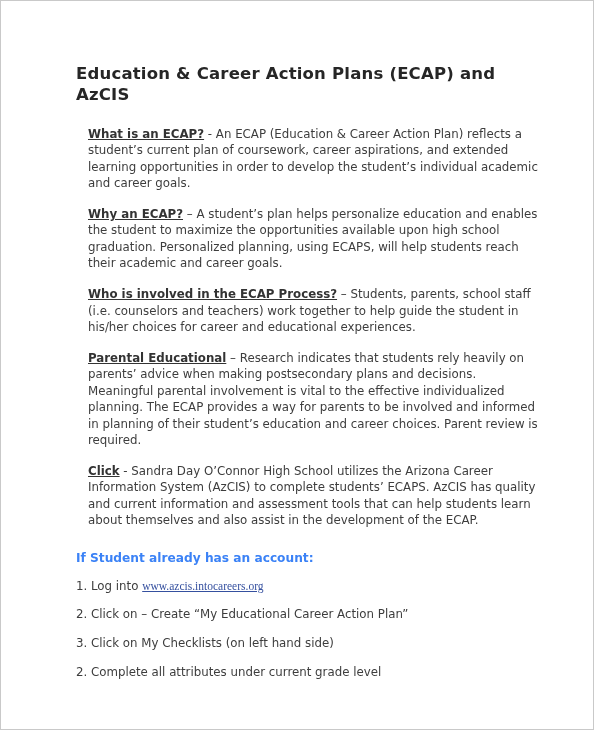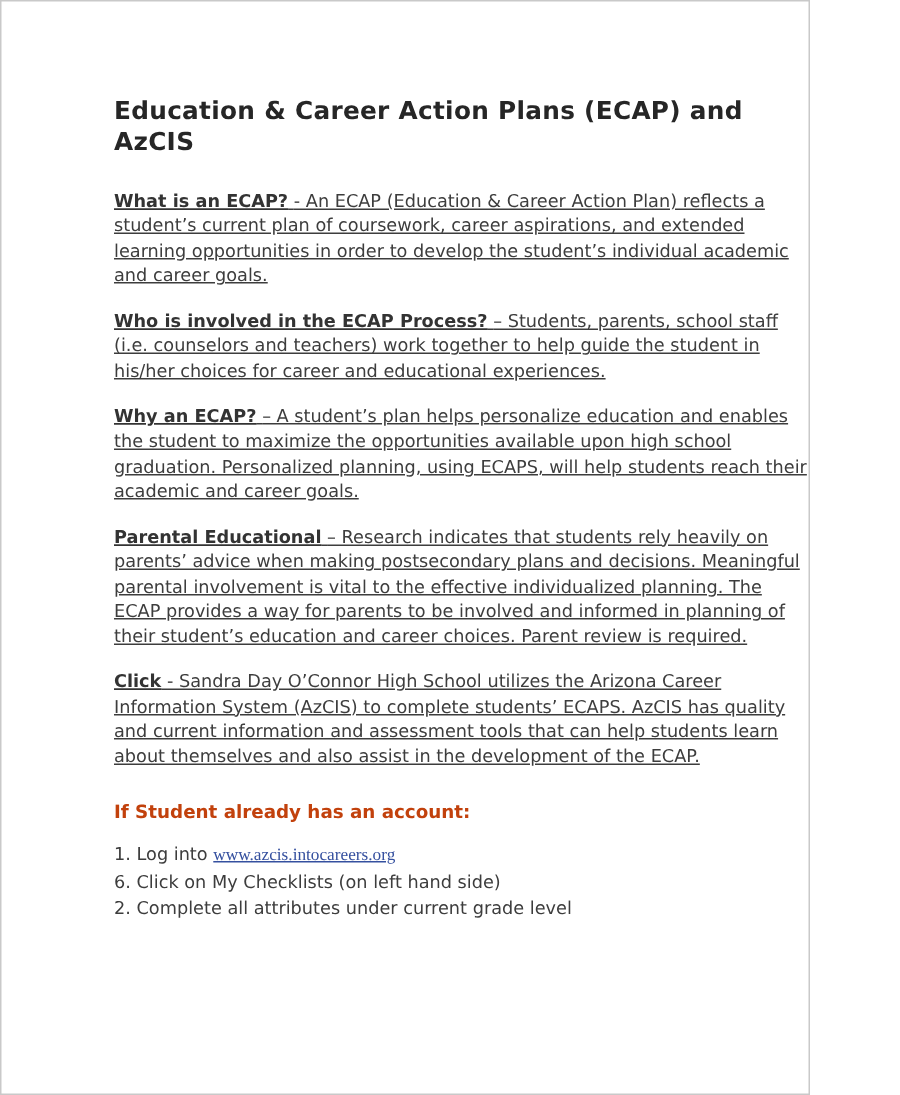--- a/index.html
+++ b/index.html
@@ -2,21 +2,21 @@
 <html><head>
 <meta charset="utf-8">
 <style>
   html, body {
     margin: 0;
     padding: 0;
     background: #ffffff;
   }
   .page {
     position: relative;
-    width: 540px;
+    width: 594px;
     height: 730px;
     box-sizing: border-box;
     background: #ffffff;
     border: 1px solid #c9c9c9;
     font-family: "DejaVu Sans", "Liberation Sans", sans-serif;
     color: #3d3d3d;
     overflow: hidden;
   }
   .content {
     position: absolute;
@@ -26,44 +26,43 @@
   }
   h1.doc-title {
     margin: 0 0 20px 0;
     font-size: 16.5px;
     line-height: 1.3;
     font-weight: bold;
     color: #262626;
     letter-spacing: 0.2px;
   }
   p.para {
-    margin: 0 0 14px 0;
+    margin: 0 0 14px 12px;
     font-size: 11.8px;
     line-height: 1.4;
     color: #3d3d3d;
-    text-decoration: underline;
   }
   .lead {
     font-weight: bold;
     text-decoration: underline;
     color: #333333;
   }
   h2.account-heading {
     margin: 22px 0 13px 0;
     font-size: 12.2px;
     font-weight: bold;
-    color: #c2410c;
+    color: #3b82f6;
   }
   .steps {
     font-size: 11.8px;
     line-height: 1.42;
     color: #3d3d3d;
   }
   .step {
-    margin: 1px 0 1px 0;
+    margin: 12px 0 1px 0;
   }
   a.doc-link {
     font-family: "Liberation Serif", "DejaVu Serif", serif;
     font-size: 11.5px;
     color: #35509f;
     text-decoration: underline;
     cursor: pointer;
   }
 </style>
 </head>
@@ -73,43 +72,44 @@
   <div class="content">
 
     <h1 class="doc-title">Education &amp; Career Action Plans (ECAP) and AzCIS</h1>
 
     <p class="para">
       <span class="lead">What is an ECAP?</span>
       <span>- An ECAP (Education &amp; Career Action Plan) reflects a student’s current plan of coursework, career aspirations, and extended learning opportunities in order to develop the student’s individual academic and career goals.</span>
     </p>
 
     <p class="para">
-      <span class="lead">Who is involved in the ECAP Process?</span>
-      <span>– Students, parents, school staff (i.e. counselors and teachers) work together to help guide the student in his/her choices for career and educational experiences.</span>
+      <span class="lead">Why an ECAP?</span>
+      <span>– A student’s plan helps personalize education and enables the student to maximize the opportunities available upon high school graduation. Personalized planning, using ECAPS, will help students reach their academic and career goals.</span>
     </p>
 
     <p class="para">
-      <span class="lead">Why an ECAP?</span>
-      <span>– A student’s plan helps personalize education and enables the student to maximize the opportunities available upon high school graduation. Personalized planning, using ECAPS, will help students reach their academic and career goals.</span>
+      <span class="lead">Who is involved in the ECAP Process?</span>
+      <span>– Students, parents, school staff (i.e. counselors and teachers) work together to help guide the student in his/her choices for career and educational experiences.</span>
     </p>
 
     <p class="para">
       <span class="lead">Parental Educational</span>
       <span>– Research indicates that students rely heavily on parents’ advice when making postsecondary plans and decisions. Meaningful parental involvement is vital to the effective individualized planning. The ECAP provides a way for parents to be involved and informed in planning of their student’s education and career choices. Parent review is required.</span>
     </p>
 
     <p class="para">
       <span class="lead">Click</span>
       <span>- Sandra Day O’Connor High School utilizes the Arizona Career Information System (AzCIS) to complete students’ ECAPS. AzCIS has quality and current information and assessment tools that can help students learn about themselves and also assist in the development of the ECAP.</span>
     </p>
 
     <h2 class="account-heading">If Student already has an account:</h2>
 
     <div class="steps">
       <div class="step">
         <span>1. Log into </span><a class="doc-link" href="#">www.azcis.intocareers.org</a>
       </div>
-      <div class="step">6. Click on My Checklists (on left hand side)</div>
+      <div class="step">2. Click on – Create “My Educational Career Action Plan”</div>
+      <div class="step">3. Click on My Checklists (on left hand side)</div>
       <div class="step">2. Complete all attributes under current grade level</div>
     </div>
 
   </div>
 </div>
 
 </body></html>

